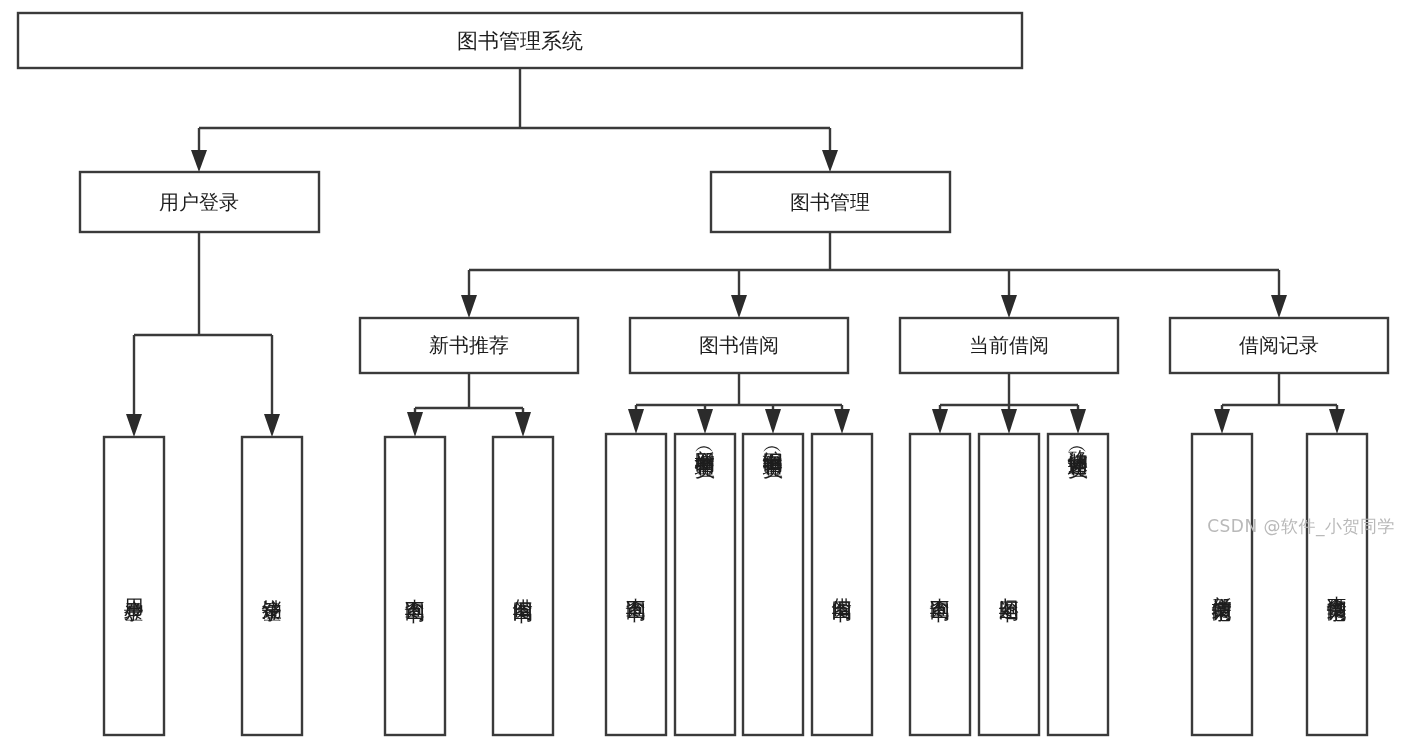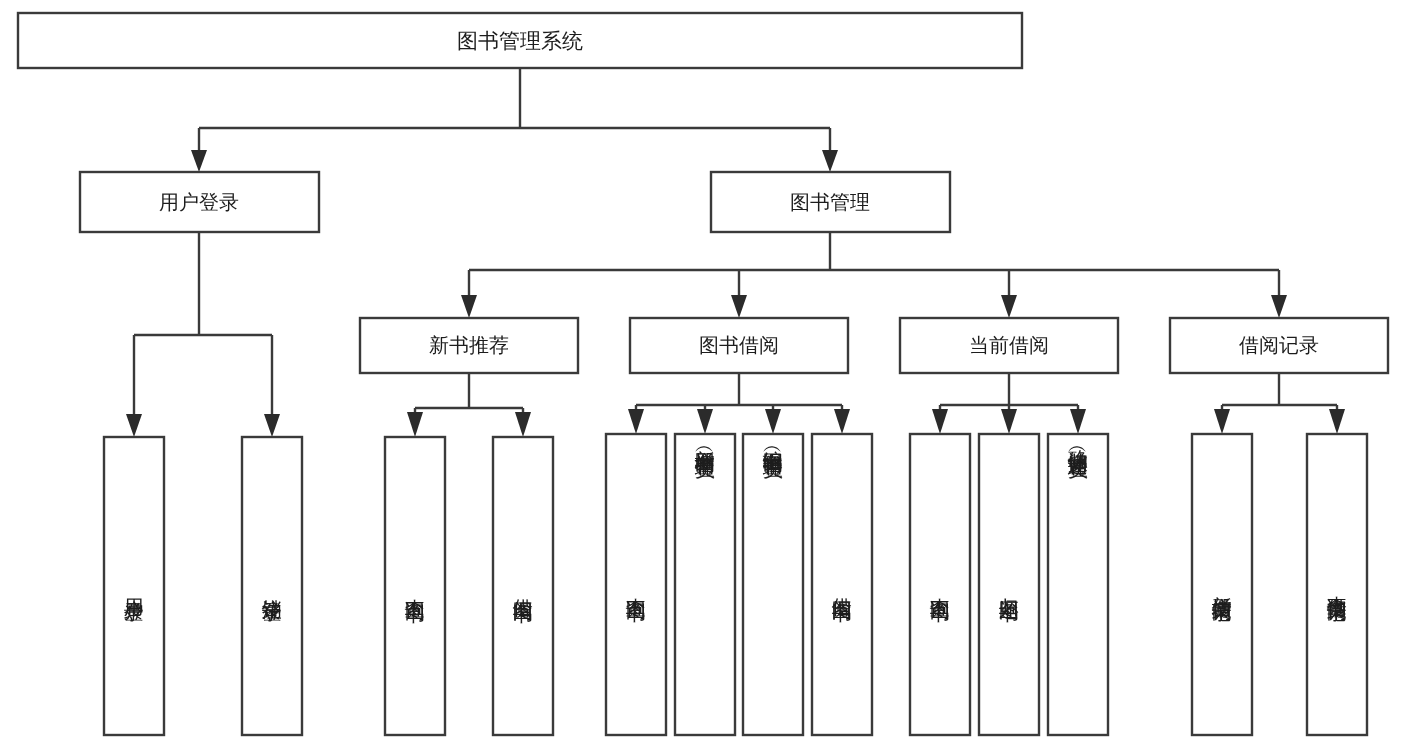--- a/index.html
+++ b/index.html
@@ -263,14 +263,15 @@
     <span class="vert-label">确认归还（管理员）</span>
   </div>
 
   <div class="vert-label-wrap" style="left:1192px; top:434px; width:60px; height:301px;">
     <span class="vert-label">新增借阅记录</span>
   </div>
   <div class="vert-label-wrap" style="left:1307px; top:434px; width:60px; height:301px;">
     <span class="vert-label">查询借阅记录</span>
   </div>
 
+  <div id="watermark">CSDN @软件_小贺同学</div>
 
 </div>
 
 </body></html>

